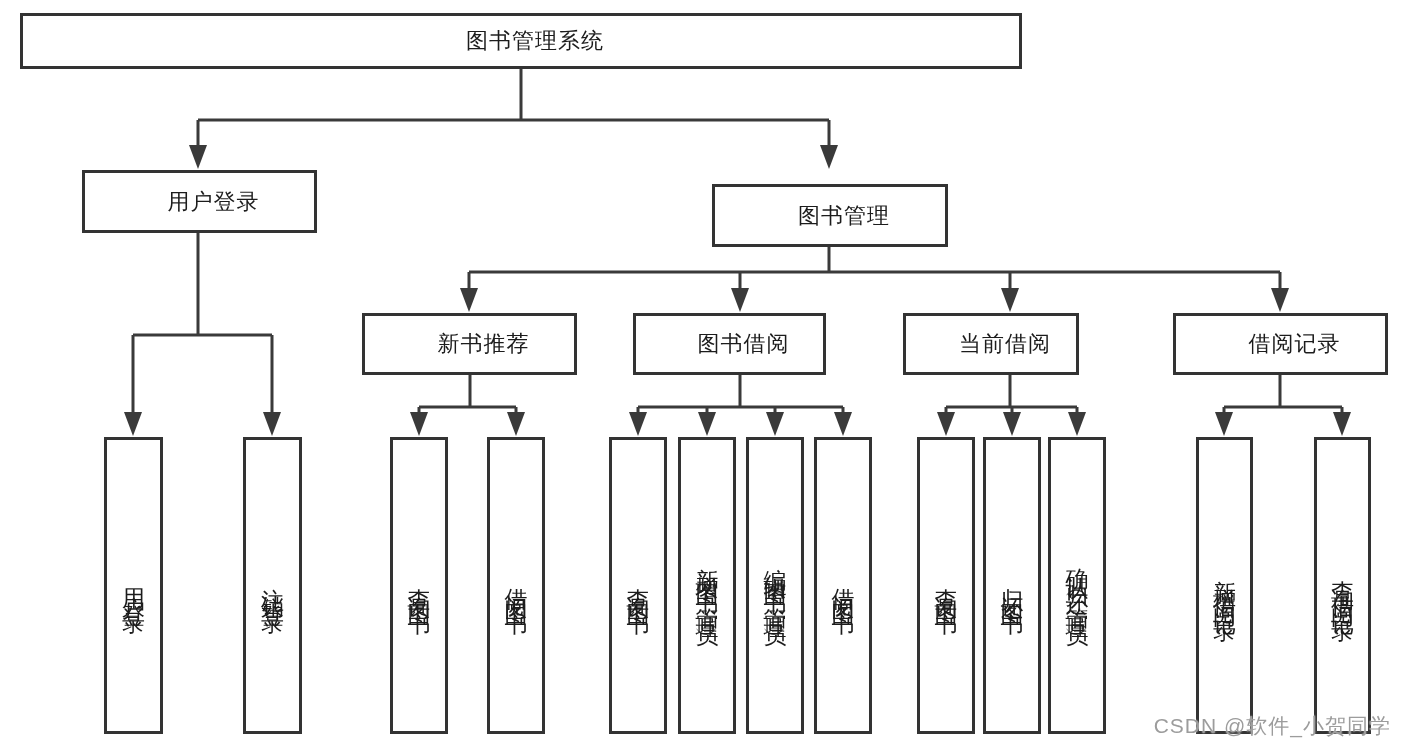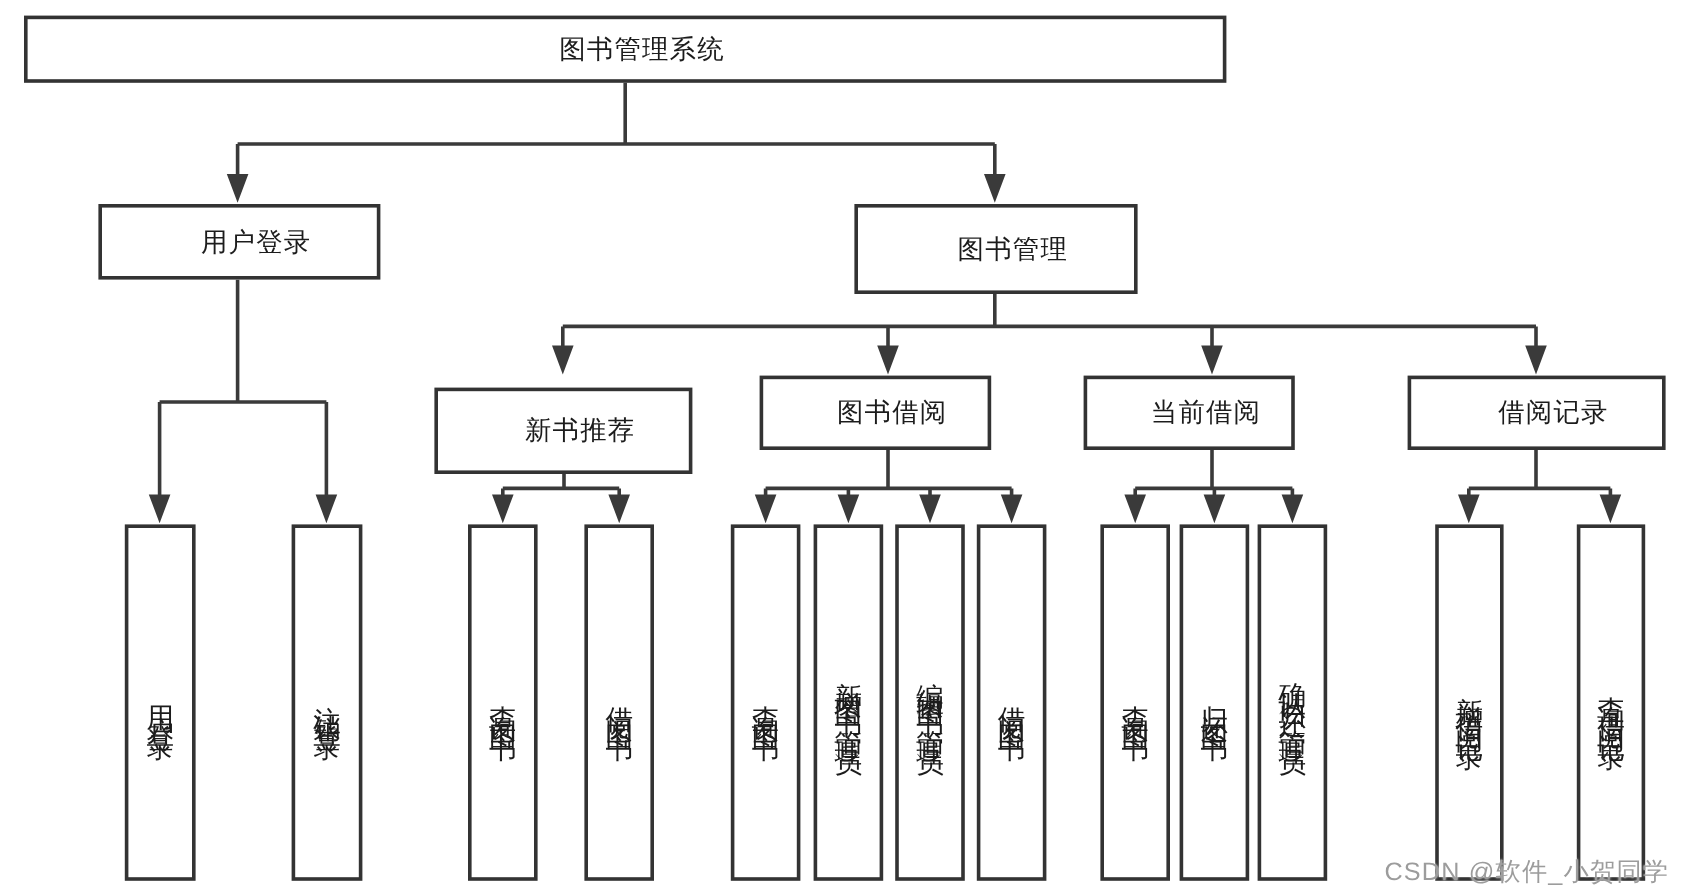--- a/index.html
+++ b/index.html
@@ -90,25 +90,25 @@
          M1215 412L1233 412L1224 436Z M1333 412L1351 412L1342 436Z"></path>
   </svg>
 
   <div class="node h" style="left:20px;top:13px;width:1002px;height:56px">
     <span>图书管理系统</span>
   </div>
 
   <div class="node h" style="left:82px;top:170px;width:235px;height:63px">
     <span>用户登录</span>
   </div>
-  <div class="node h" style="left:712px;top:170px;width:236px;height:75px">
+  <div class="node h" style="left:712px;top:184px;width:236px;height:63px">
     <span>图书管理</span>
   </div>
 
-  <div class="node h" style="left:362px;top:323px;width:215px;height:72px">
+  <div class="node h" style="left:362px;top:313px;width:215px;height:62px">
     <span>新书推荐</span>
   </div>
   <div class="node h" style="left:633px;top:313px;width:193px;height:62px">
     <span>图书借阅</span>
   </div>
   <div class="node h" style="left:903px;top:313px;width:176px;height:62px">
     <span>当前借阅</span>
   </div>
   <div class="node h" style="left:1173px;top:313px;width:215px;height:62px">
     <span>借阅记录</span>

